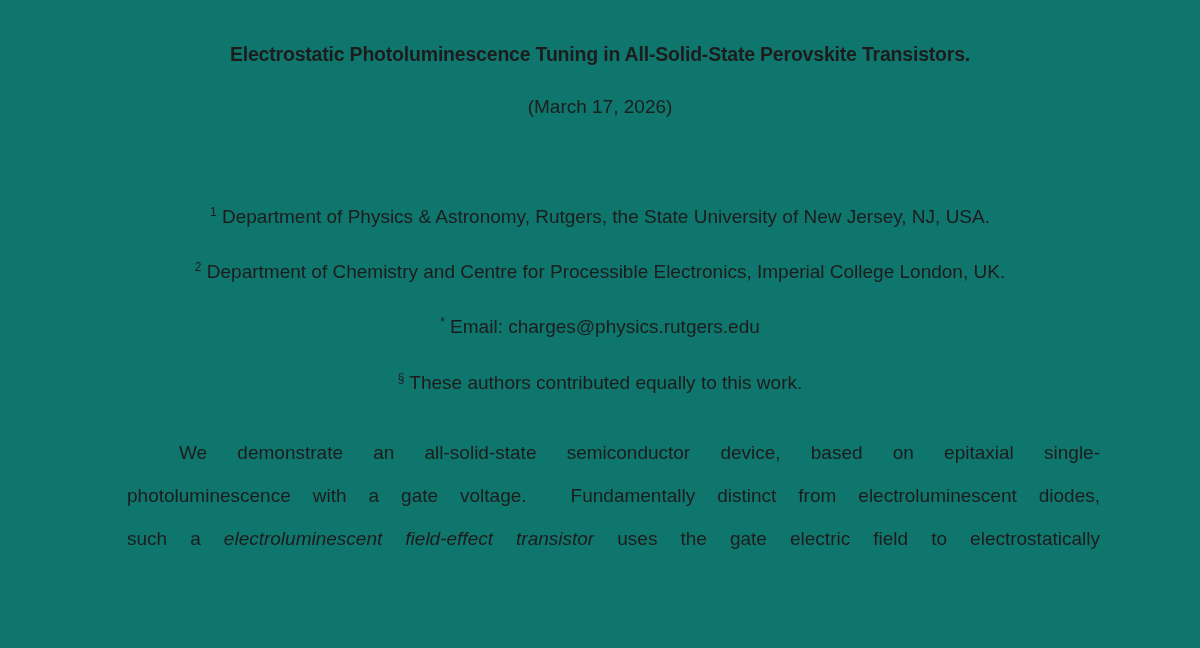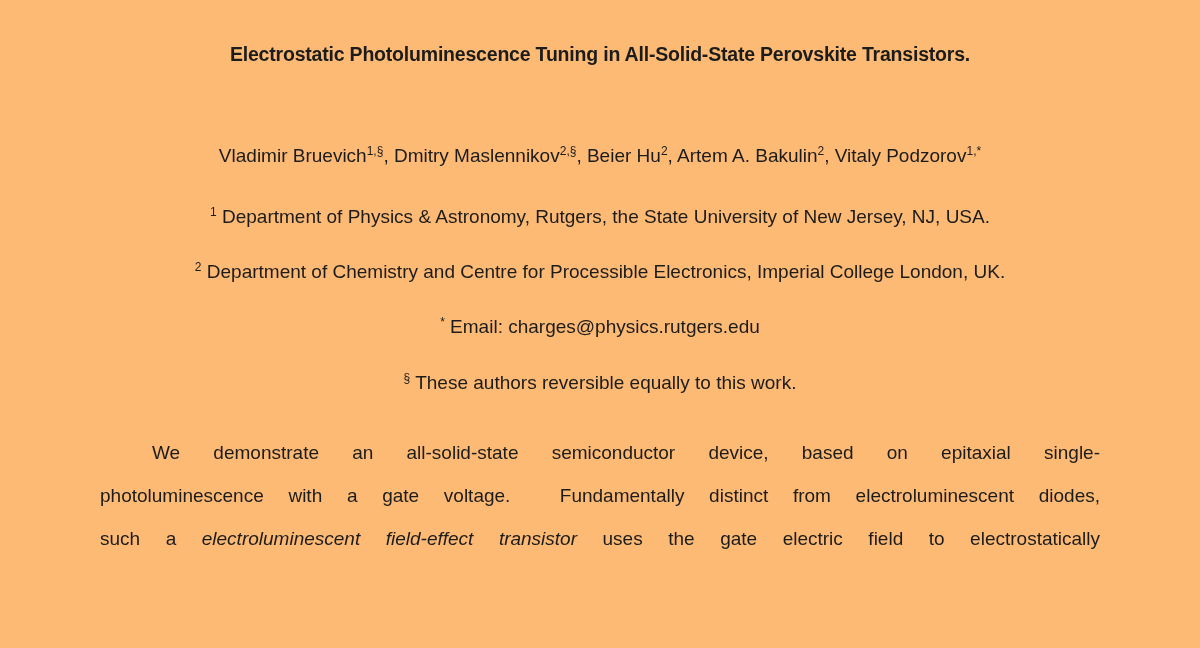--- a/index.html
+++ b/index.html
@@ -5,21 +5,21 @@
   html, body {
     margin: 0;
     padding: 0;
     background: #ffffff;
   }
   .page {
     position: relative;
     width: 1200px;
     height: 648px;
     overflow: hidden;
-    background: #fdba74;
+    background: #0f766e;
     font-family: "Liberation Sans", sans-serif;
     color: #1c1c1c;
   }
   .line {
     position: absolute;
     left: 100px;
     width: 1000px;
     text-align: center;
     font-size: 19px;
     line-height: 28px;
@@ -48,54 +48,53 @@
     top: 431px;
     width: 1000px;
     font-size: 19px;
   }
   .aline {
     height: 43px;
     line-height: 43px;
     text-align: justify;
     text-align-last: justify;
     white-space: normal;
+    margin-left: 27px;
   }
   .aline.indent {
     text-indent: 52px;
   }
   .aline i {
     font-style: italic;
   }
 </style>
 </head>
 <body>
 
 <div class="page">
 
   <div class="line title">Electrostatic Photoluminescence Tuning in All-Solid-State Perovskite Transistors.</div>
 
+  <div class="line date">(March 17, 2026)</div>
 
-  <div class="line authors">
-    <span>Vladimir Bruevich</span><sup class="sup">1,§</sup><span>, Dmitry Maslennikov</span><sup class="sup">2,§</sup><span>, Beier Hu</span><sup class="sup">2</sup><span>, Artem A. Bakulin</span><sup class="sup">2</sup><span>, Vitaly Podzorov</span><sup class="sup">1,*</sup>
-  </div>
 
   <div class="line affil1">
     <sup class="sup">1</sup><span> Department of Physics &amp; Astronomy, Rutgers, the State University of New Jersey, NJ, USA.</span>
   </div>
 
   <div class="line affil2">
     <sup class="sup">2</sup><span> Department of Chemistry and Centre for Processible Electronics, Imperial College London, UK.</span>
   </div>
 
   <div class="line email">
     <sup class="sup">*</sup><span> Email: charges@physics.rutgers.edu</span>
   </div>
 
   <div class="line eqnote">
-    <sup class="sup">§</sup><span> These authors reversible equally to this work.</span>
+    <sup class="sup">§</sup><span> These authors contributed equally to this work.</span>
   </div>
 
   <div class="abstract">
     <div class="aline indent"><span>We demonstrate an all-solid-state semiconductor device, based on epitaxial single-</span></div>
     <div class="aline"><span>photoluminescence with a gate voltage.&nbsp; Fundamentally distinct from electroluminescent diodes,</span></div>
     <div class="aline"><span>such a </span><i>electroluminescent field-effect transistor</i><span> uses the gate electric field to electrostatically</span></div>
   </div>
 
 </div>
 

